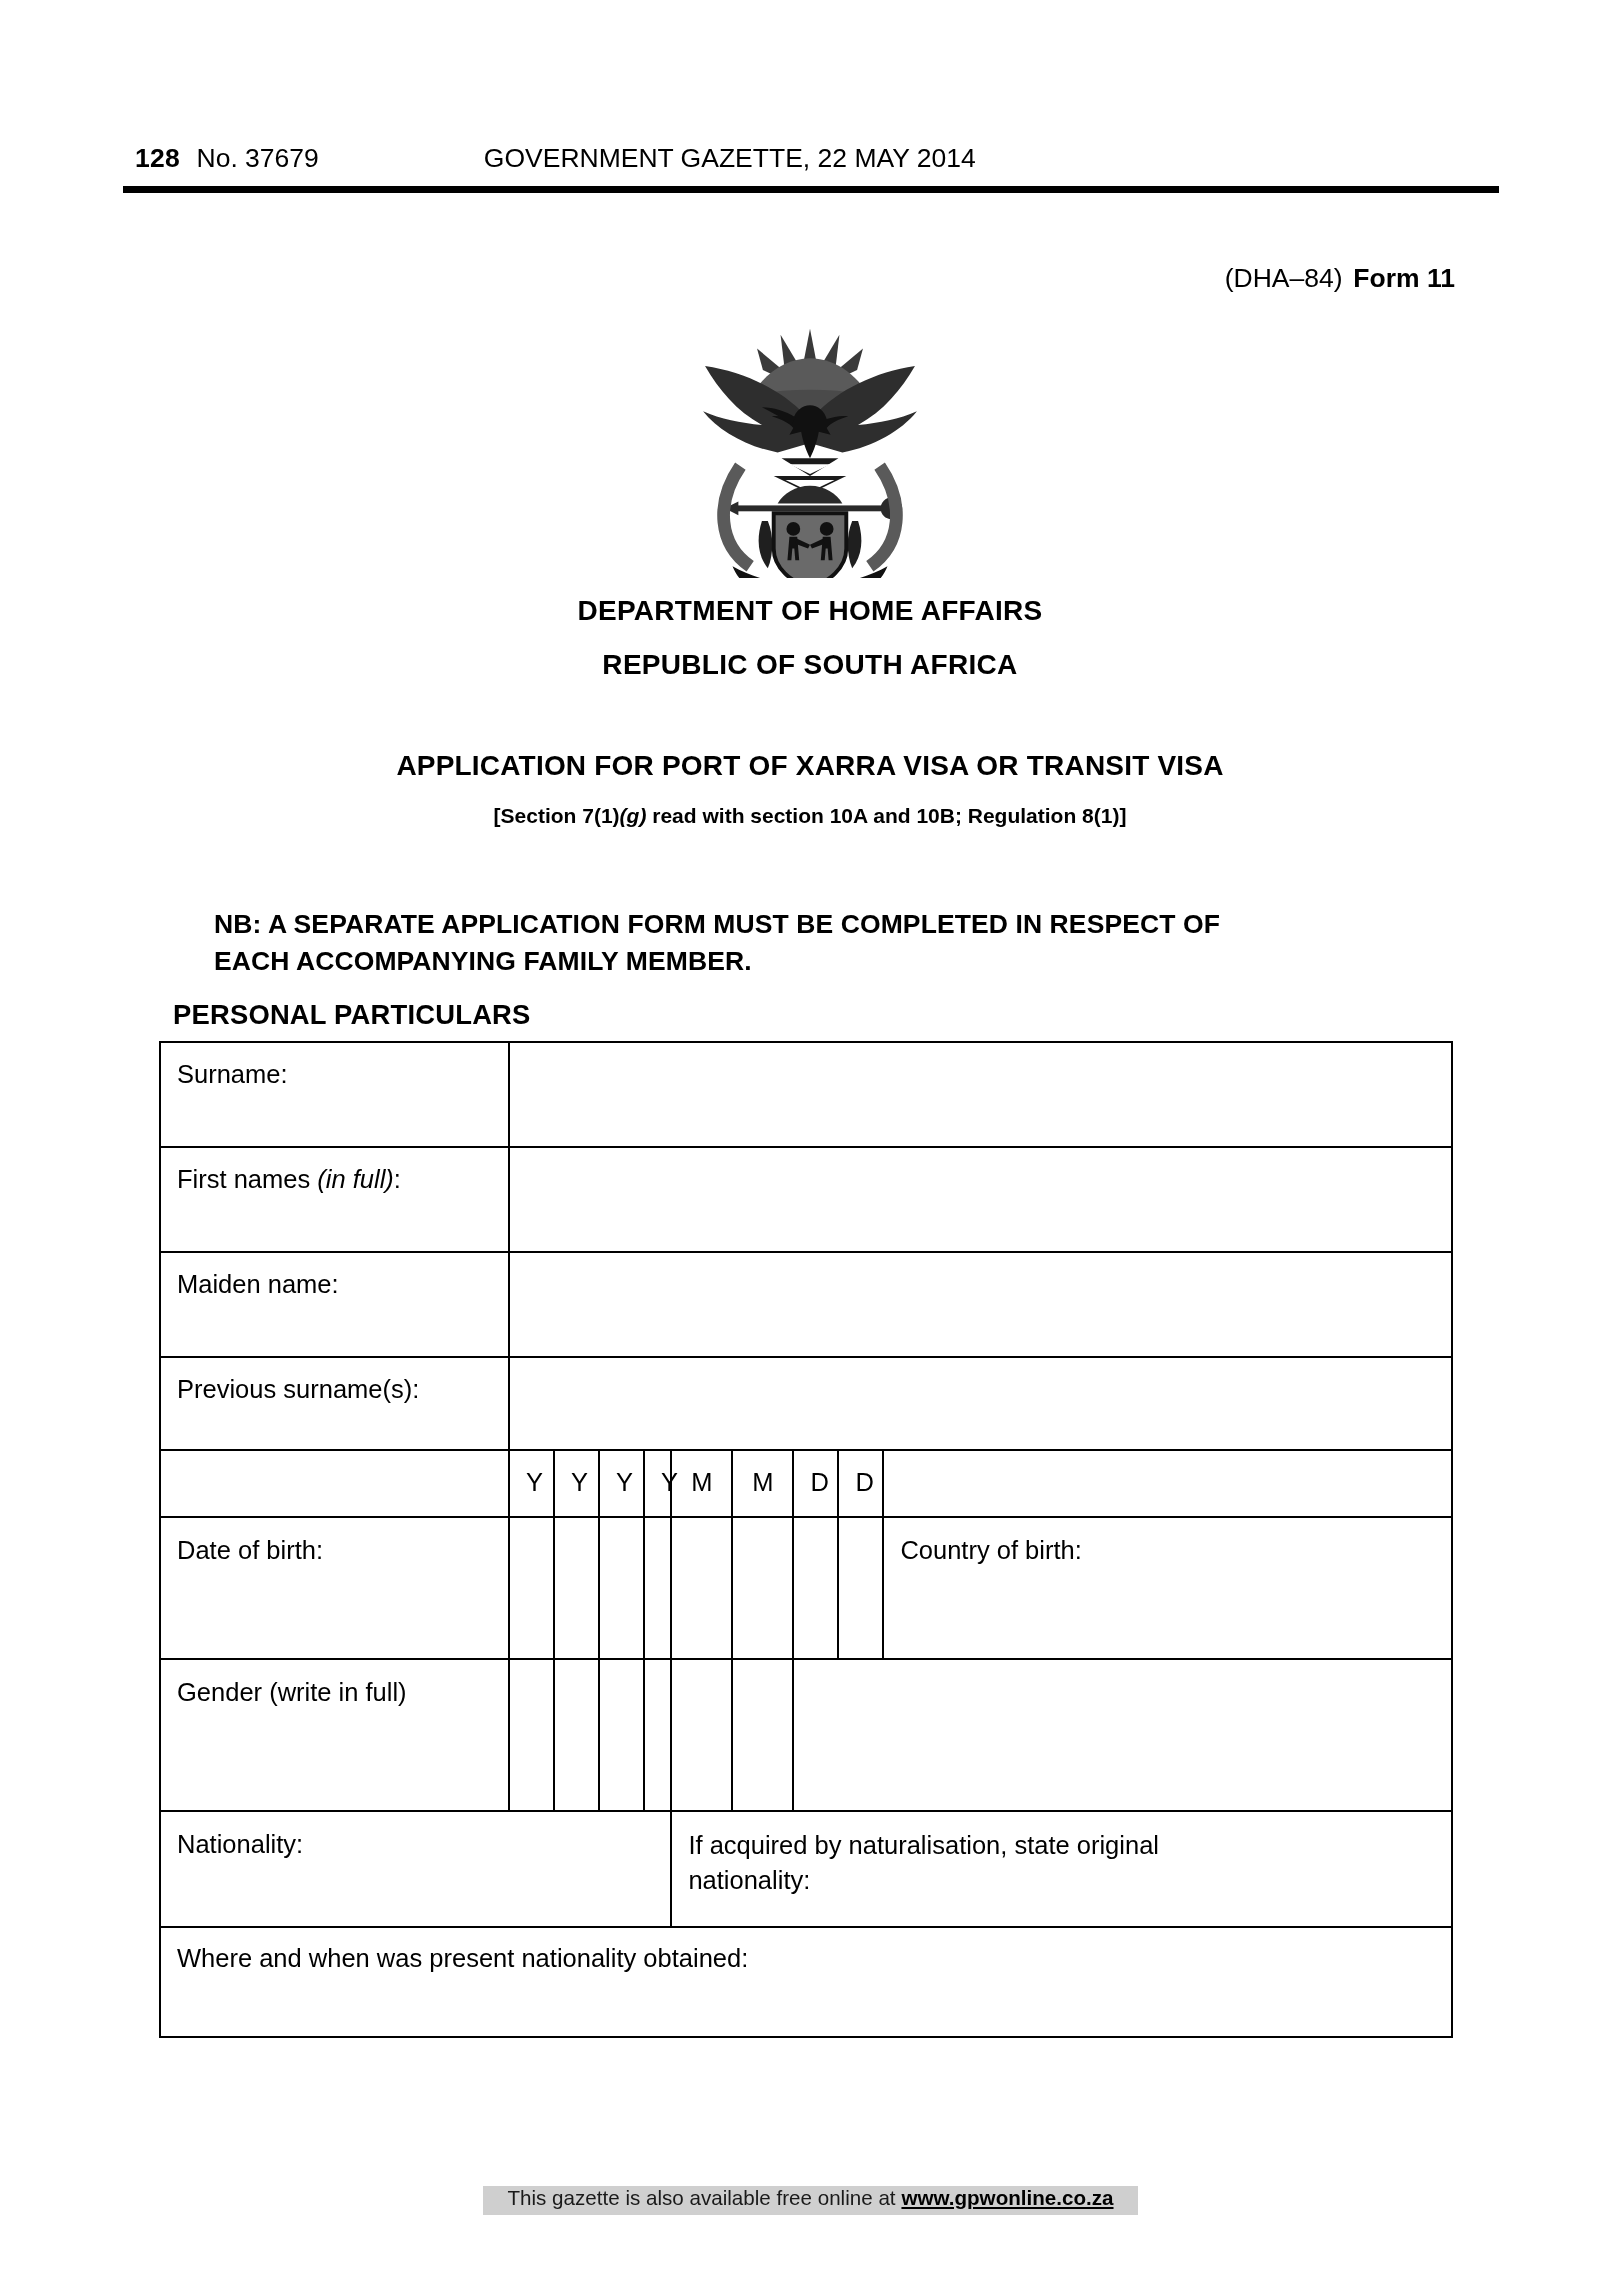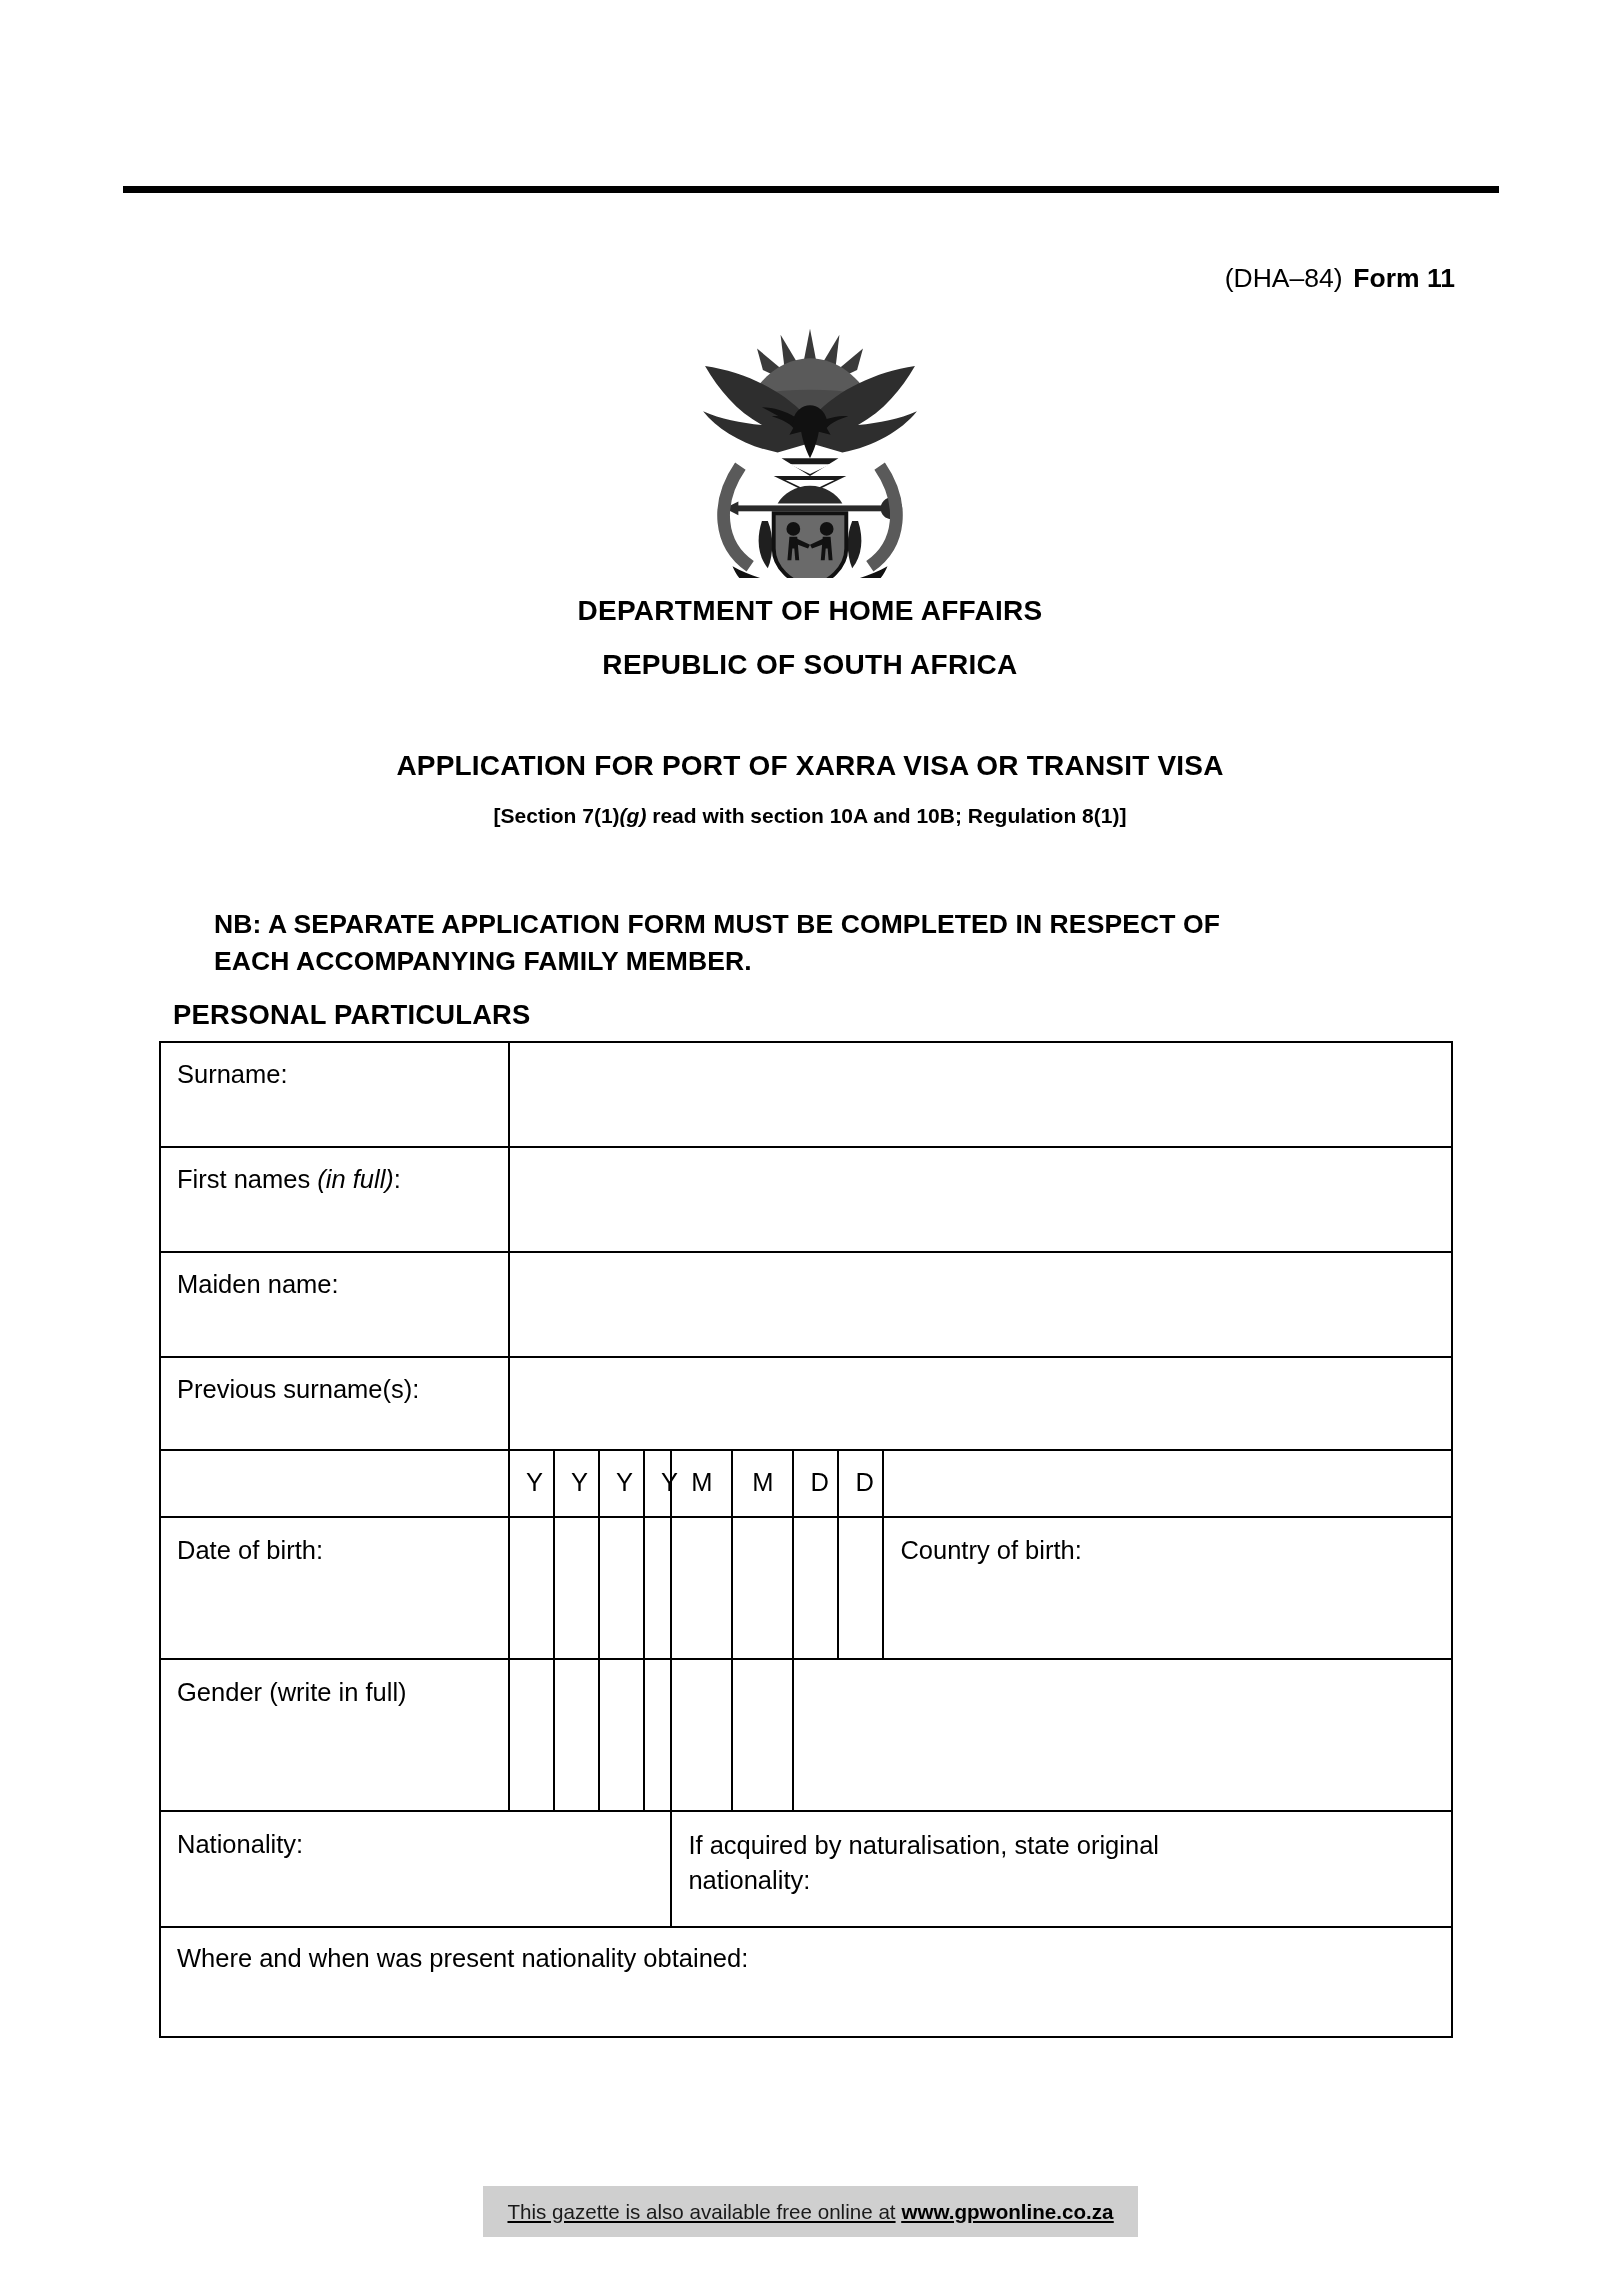--- a/index.html
+++ b/index.html
@@ -184,44 +184,48 @@
   .cell-where {
     padding: 23.5px 0 0 23.5px;
   }
 
   
   .footer-band {
     position: absolute;
     left: 483px;
     top: 2186px;
     width: 655px;
-    height: 51px;
+    height: 29px;
     background: #cfcfcf;
     display: flex;
-    align-items: center;
+    align-items: flex-start;
     justify-content: center;
-    text-decoration: underline;
   }
   .footer-text {
     font-size: 20.6px;
     color: #1a1a1a;
     white-space: nowrap;
   }
   .footer-link {
     font-weight: bold;
     text-decoration: underline;
     color: #000000;
     margin-left: 5.9px;
   }
 </style>
 </head>
 <body>
 
 <div class="page">
 
+  <div class="gazette-header">
+    <span class="hdr-page-no">128</span>
+    <span class="hdr-no">No. 37679</span>
+    <span class="hdr-title">GOVERNMENT GAZETTE, 22 MAY 2014</span>
+  </div>
   <div class="header-rule"></div>
 
   <div class="form-no">
     <span>(DHA–84)</span><span class="bold">Form 11</span>
   </div>
 
   <div class="coat">
     <svg viewBox="0 0 266 262" xmlns="http://www.w3.org/2000/svg">
       <g fill="#3a3a3a">
 

